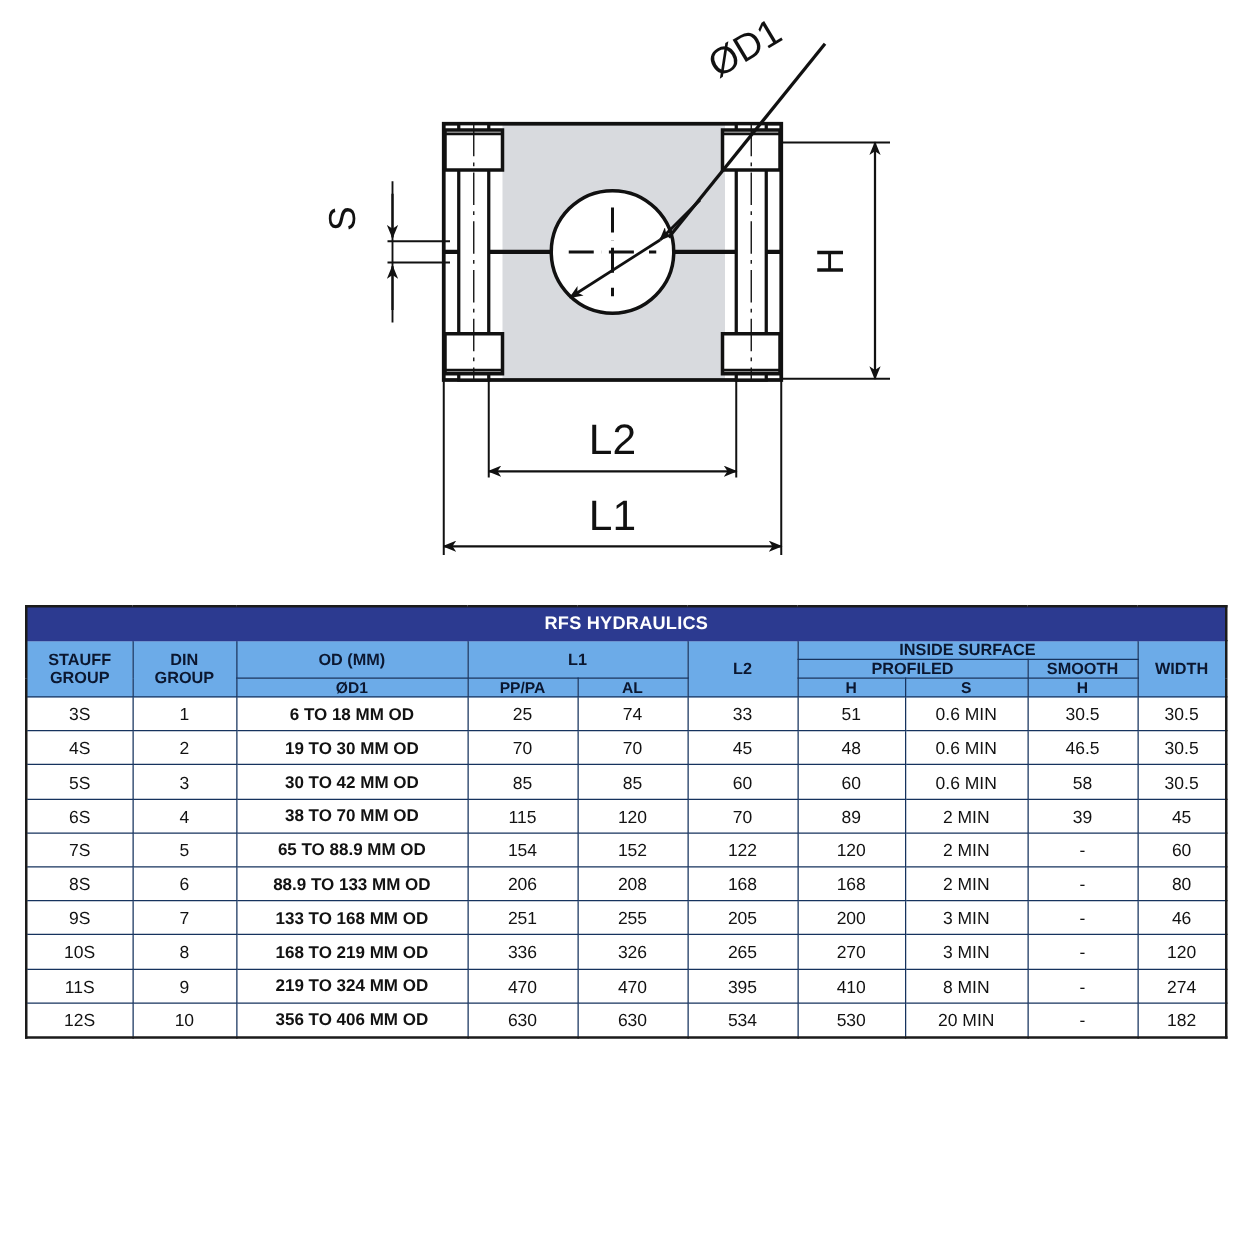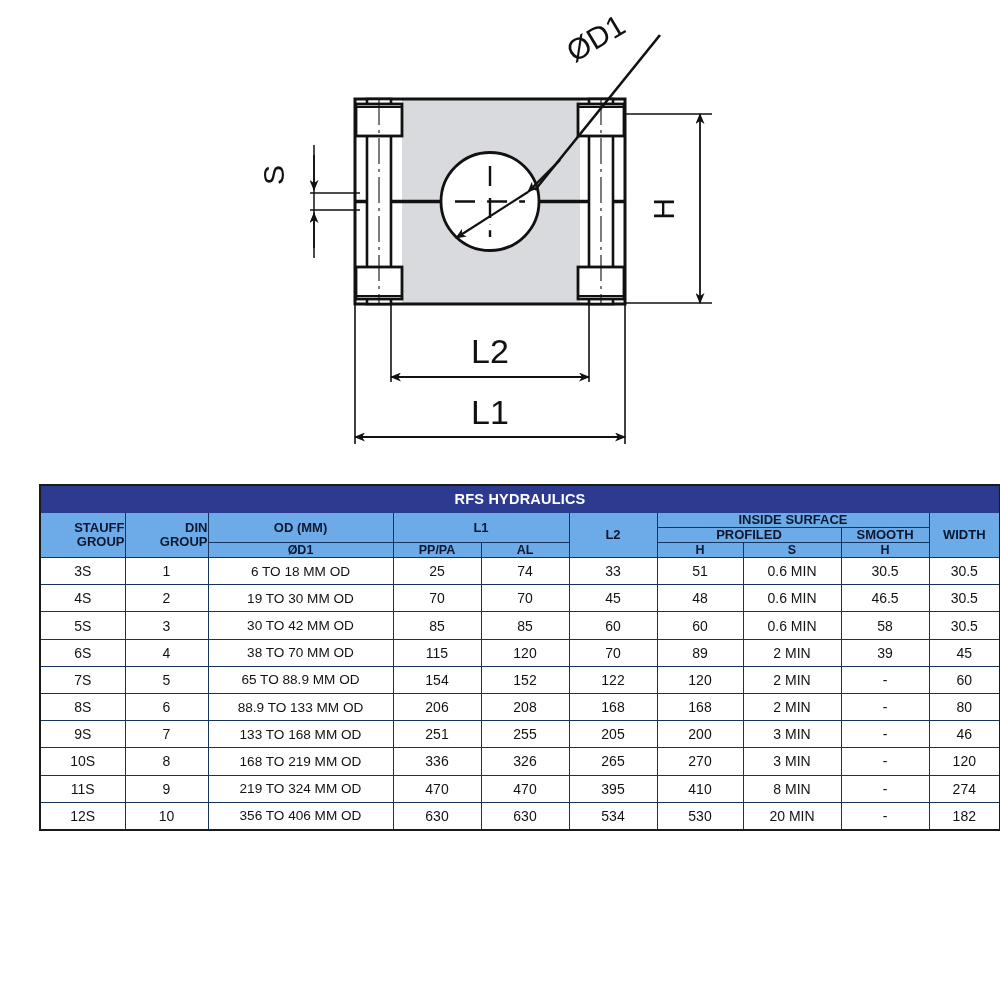--- a/index.html
+++ b/index.html
@@ -26,21 +26,20 @@
   #drawing-svg {
     display: block;
   }
 
   
   #table-area {
     position: absolute;
     left: 20px;
     top: 484px;
     width: 960px;
-    margin-left: 19px;
   }
   table.spec-table {
     border-collapse: collapse;
     width: 960px;
     table-layout: fixed;
     border: 2px solid #1b1b1b;
   }
   table.spec-table td,
   table.spec-table th {
     border: 1px solid #16335e;
@@ -78,26 +77,26 @@
   
   tr.data-row td {
     background: #ffffff;
     height: 26.2px;
     font-size: 14px;
     font-weight: normal;
     color: #121212;
   }
   tr.data-row td.od-cell {
     font-size: 13.6px;
+    font-weight: bold;
   }
 
   .stack2 {
     display: block;
     line-height: 1.05;
-    text-align: right;
   }
 </style>
 </head>
 <body>
 
 <div id="drawing-area">
   <svg id="drawing-svg" width="1000" height="470" viewBox="0 0 1000 470">
 
     <g>
 

